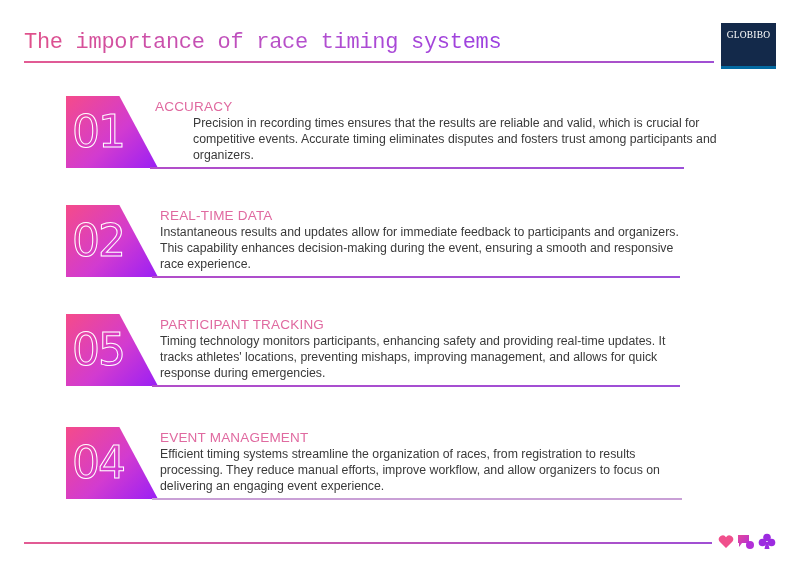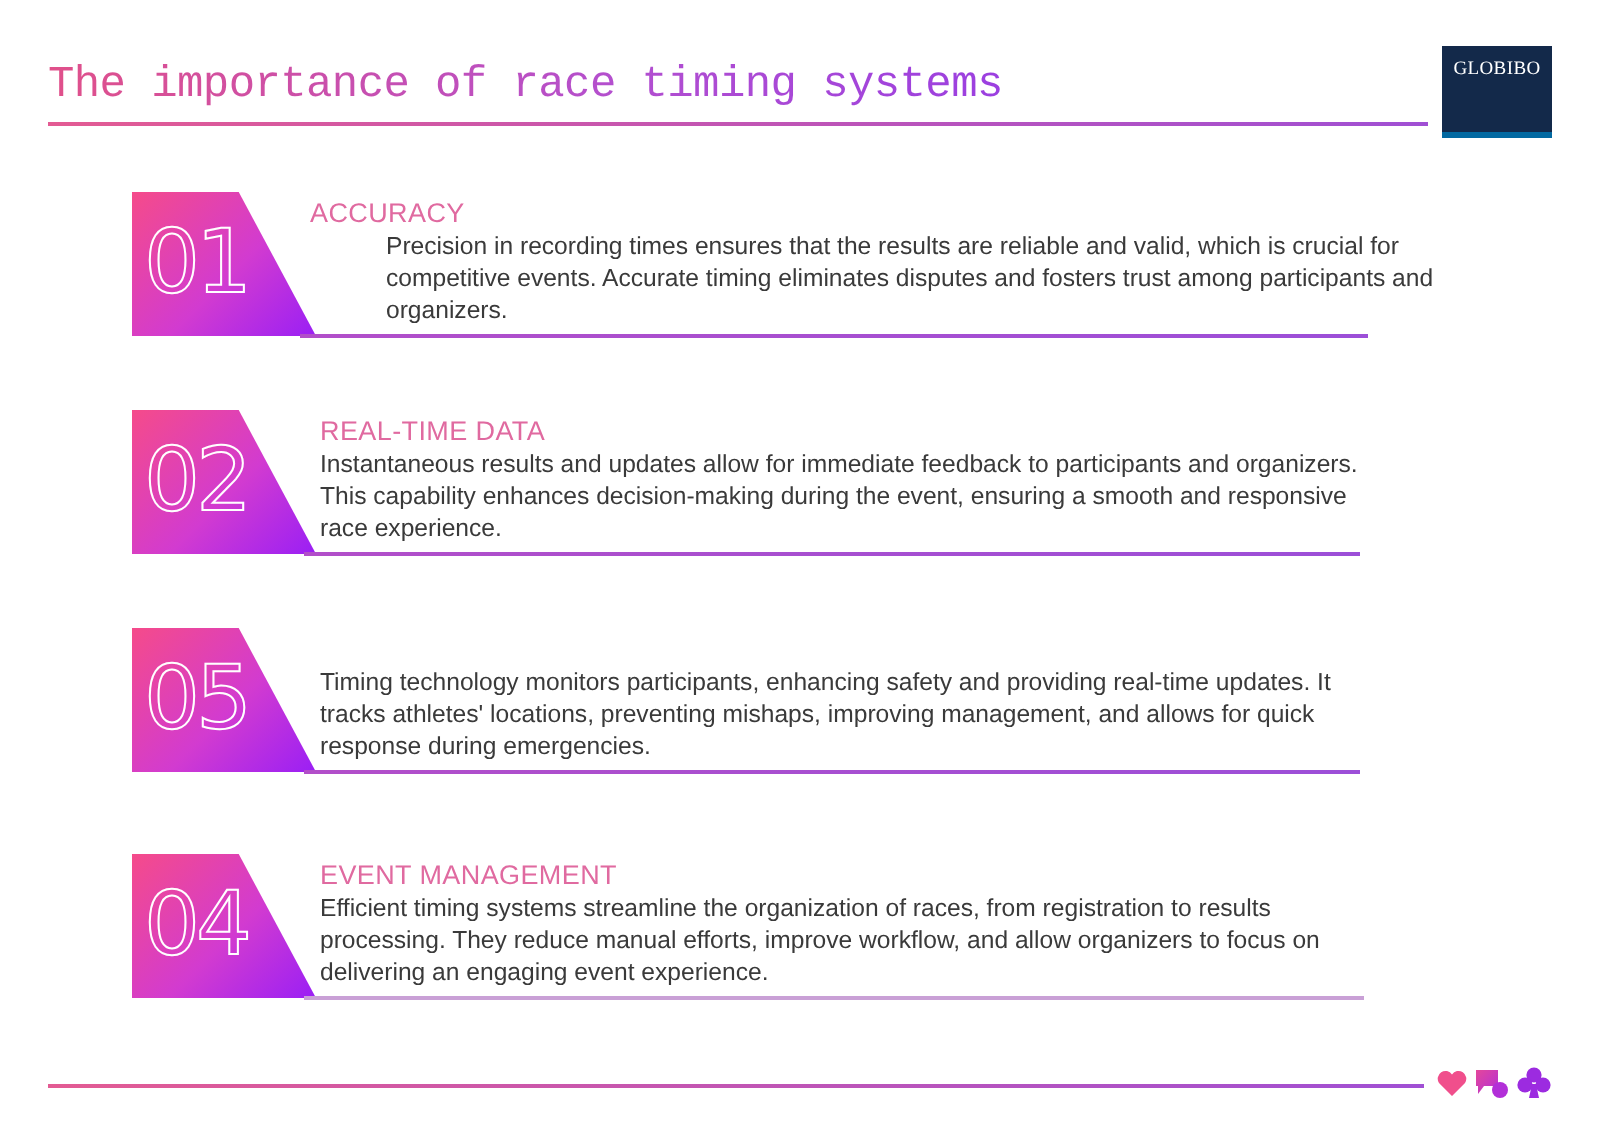--- a/index.html
+++ b/index.html
@@ -80,20 +80,21 @@
   <div class="num-block"></div>
   <div class="num">02</div>
   <div class="heading" style="left:94px;">REAL-TIME DATA</div>
   <div class="desc" style="left:94px;">Instantaneous results and updates allow for immediate feedback to participants and organizers. This capability enhances decision-making during the event, ensuring a smooth and responsive race experience.</div>
   <div class="underline" style="left:86px; width:528px;"></div>
 </div>
 
 <div class="item" style="top:314px;">
   <div class="num-block"></div>
   <div class="num">05</div>
+  <div class="heading" style="left:94px;">PARTICIPANT TRACKING</div>
   <div class="desc" style="left:94px;">Timing technology monitors participants, enhancing safety and providing real-time updates. It tracks athletes' locations, preventing mishaps, improving management, and allows for quick response during emergencies.</div>
   <div class="underline" style="left:86px; width:528px;"></div>
 </div>
 
 <div class="item" style="top:427px;">
   <div class="num-block"></div>
   <div class="num">04</div>
   <div class="heading" style="left:94px;">EVENT MANAGEMENT</div>
   <div class="desc" style="left:94px;">Efficient timing systems streamline the organization of races, from registration to results processing. They reduce manual efforts, improve workflow, and allow organizers to focus on delivering an engaging event experience.</div>
   <div class="underline" style="left:86px; width:530px; background:#c9a0d6;"></div>

